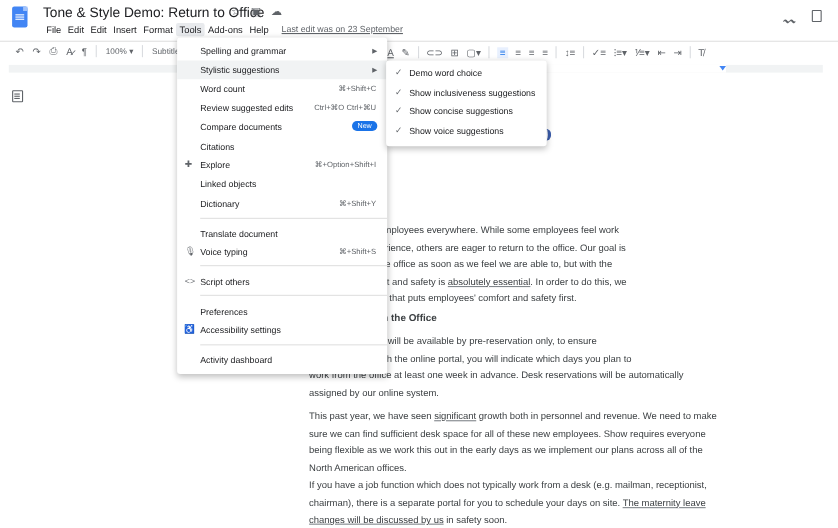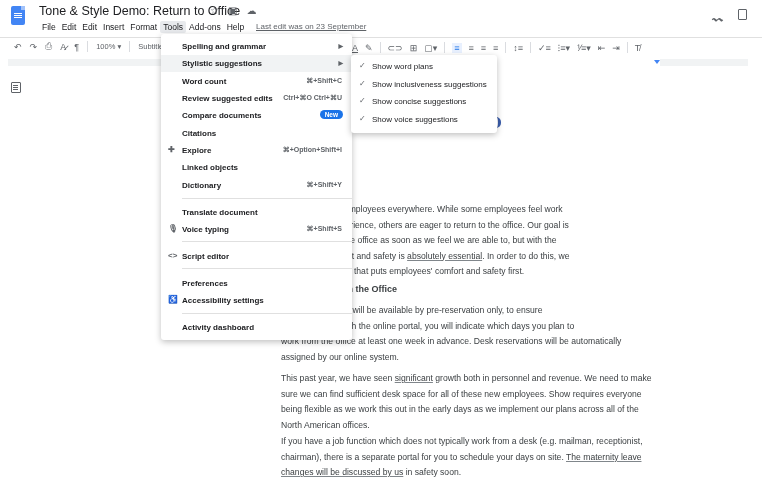--- a/index.html
+++ b/index.html
@@ -36,21 +36,21 @@
   .ruler-marker { position: absolute; left: 654px; top: 60px; width: 0; height: 0; border-left: 3px solid transparent; border-right: 3px solid transparent; border-top: 4px solid #4285f4; }
 
   .outline-icon { position: absolute; left: 11px; top: 82px; width: 10px; height: 11px; border: 1.3px solid #5f6368; border-radius: 1px; }
   .outline-icon::before { content: ""; position: absolute; left: 1px; top: 2px; width: 5px; height: 1px; background: #5f6368; box-shadow: 0 2px 0 #5f6368, 0 4px 0 #5f6368; }
   .para { position: absolute; left: 281px; width: 372px; font-size: 8.6px; line-height: 15.5px; color: #3c4043; }
   .uline { text-decoration: underline; text-decoration-color: #80868b; }
   .heading { position: absolute; left: 345px; top: 284px; font-size: 9px; font-weight: bold; color: #3c4043; }
   .blue-mark { position: absolute; left: 496px; top: 117px; width: 5px; height: 11px; border-right: 3px solid #3b5dab; border-radius: 0 5px 5px 0; }
 
   
-  .tools-menu { position: absolute; left: 161px; top: 34px; width: 191px; height: 306px; background: #fff; box-shadow: 0 2px 6px rgba(0,0,0,0.25); border-radius: 3px; font-weight: bold; }
+  .tools-menu { position: absolute; left: 161px; top: 34px; width: 191px; height: 306px; background: #fff; box-shadow: 0 2px 6px rgba(0,0,0,0.25); border-radius: 3px; }
   .mi { position: absolute; left: 0; width: 191px; height: 17px; font-size: 8px; color: #202124; }
   .mi.highlight { background: #f1f3f4; }
   .mi .lbl { position: absolute; left: 21px; top: 4px; }
   .mi .sc { position: absolute; right: 10px; top: 4px; font-size: 7px; color: #5f6368; }
   .mi .arrow { position: absolute; right: 9px; top: 4px; font-size: 6px; color: #5f6368; }
   .mi .ico { position: absolute; left: 7px; top: 3px; font-size: 8px; color: #5f6368; }
   .badge-new { position: absolute; right: 9px; top: 3px; background: #1a73e8; color: #fff; font-size: 6.5px; padding: 1px 5px; border-radius: 7px; }
   .msep { position: absolute; left: 21px; width: 170px; height: 1px; background: #e0e0e0; }
 
   
@@ -196,40 +196,40 @@
     <span class="lbl">Translate document</span>
   </div>
   <div class="mi" style="top:187px;">
     <span class="ico">🎙</span>
     <span class="lbl">Voice typing</span>
     <span class="sc">⌘+Shift+S</span>
   </div>
   <div class="msep" style="top:207px;"></div>
   <div class="mi" style="top:214px;">
     <span class="ico">&lt;&gt;</span>
-    <span class="lbl">Script editor</span>
+    <span class="lbl">Script others</span>
   </div>
   <div class="msep" style="top:234px;"></div>
   <div class="mi" style="top:241px;">
     <span class="lbl">Preferences</span>
   </div>
   <div class="mi" style="top:258px;">
     <span class="ico">♿</span>
     <span class="lbl">Accessibility settings</span>
   </div>
   <div class="msep" style="top:279px;"></div>
   <div class="mi" style="top:285px;">
     <span class="lbl">Activity dashboard</span>
   </div>
 </div>
 
 <div class="submenu">
   <div class="si" style="top:3px;">
     <span class="chk">✓</span>
-    <span class="lbl">Show word plans</span>
+    <span class="lbl">Demo word choice</span>
   </div>
   <div class="si" style="top:21px;">
     <span class="chk">✓</span>
     <span class="lbl">Show inclusiveness suggestions</span>
   </div>
   <div class="si" style="top:38px;">
     <span class="chk">✓</span>
     <span class="lbl">Show concise suggestions</span>
   </div>
   <div class="si" style="top:56px;">

